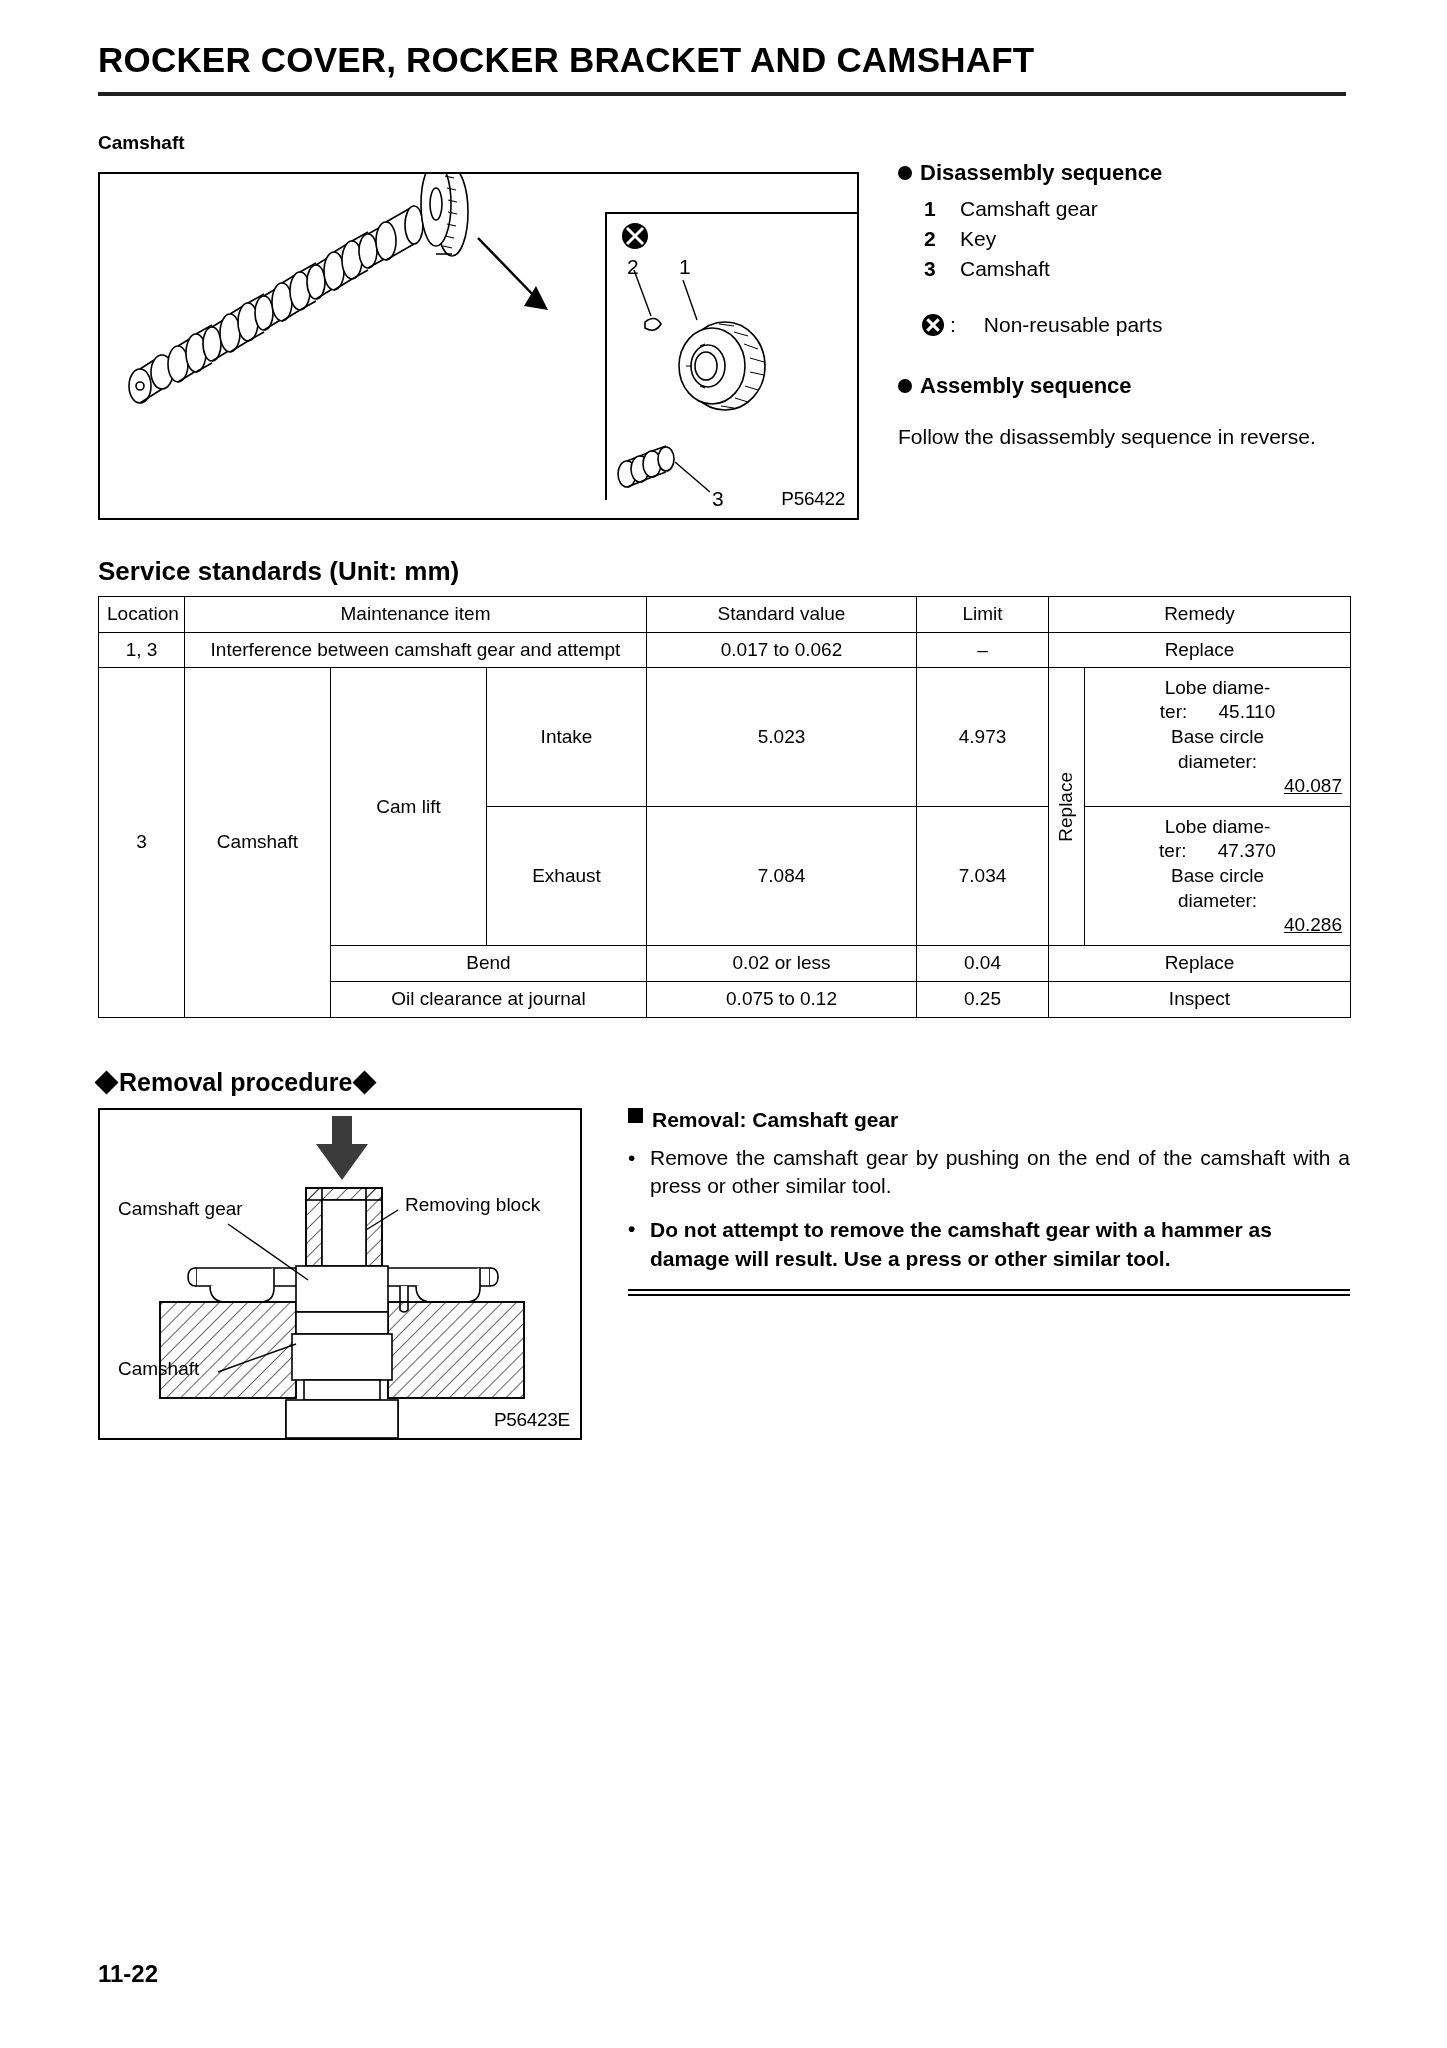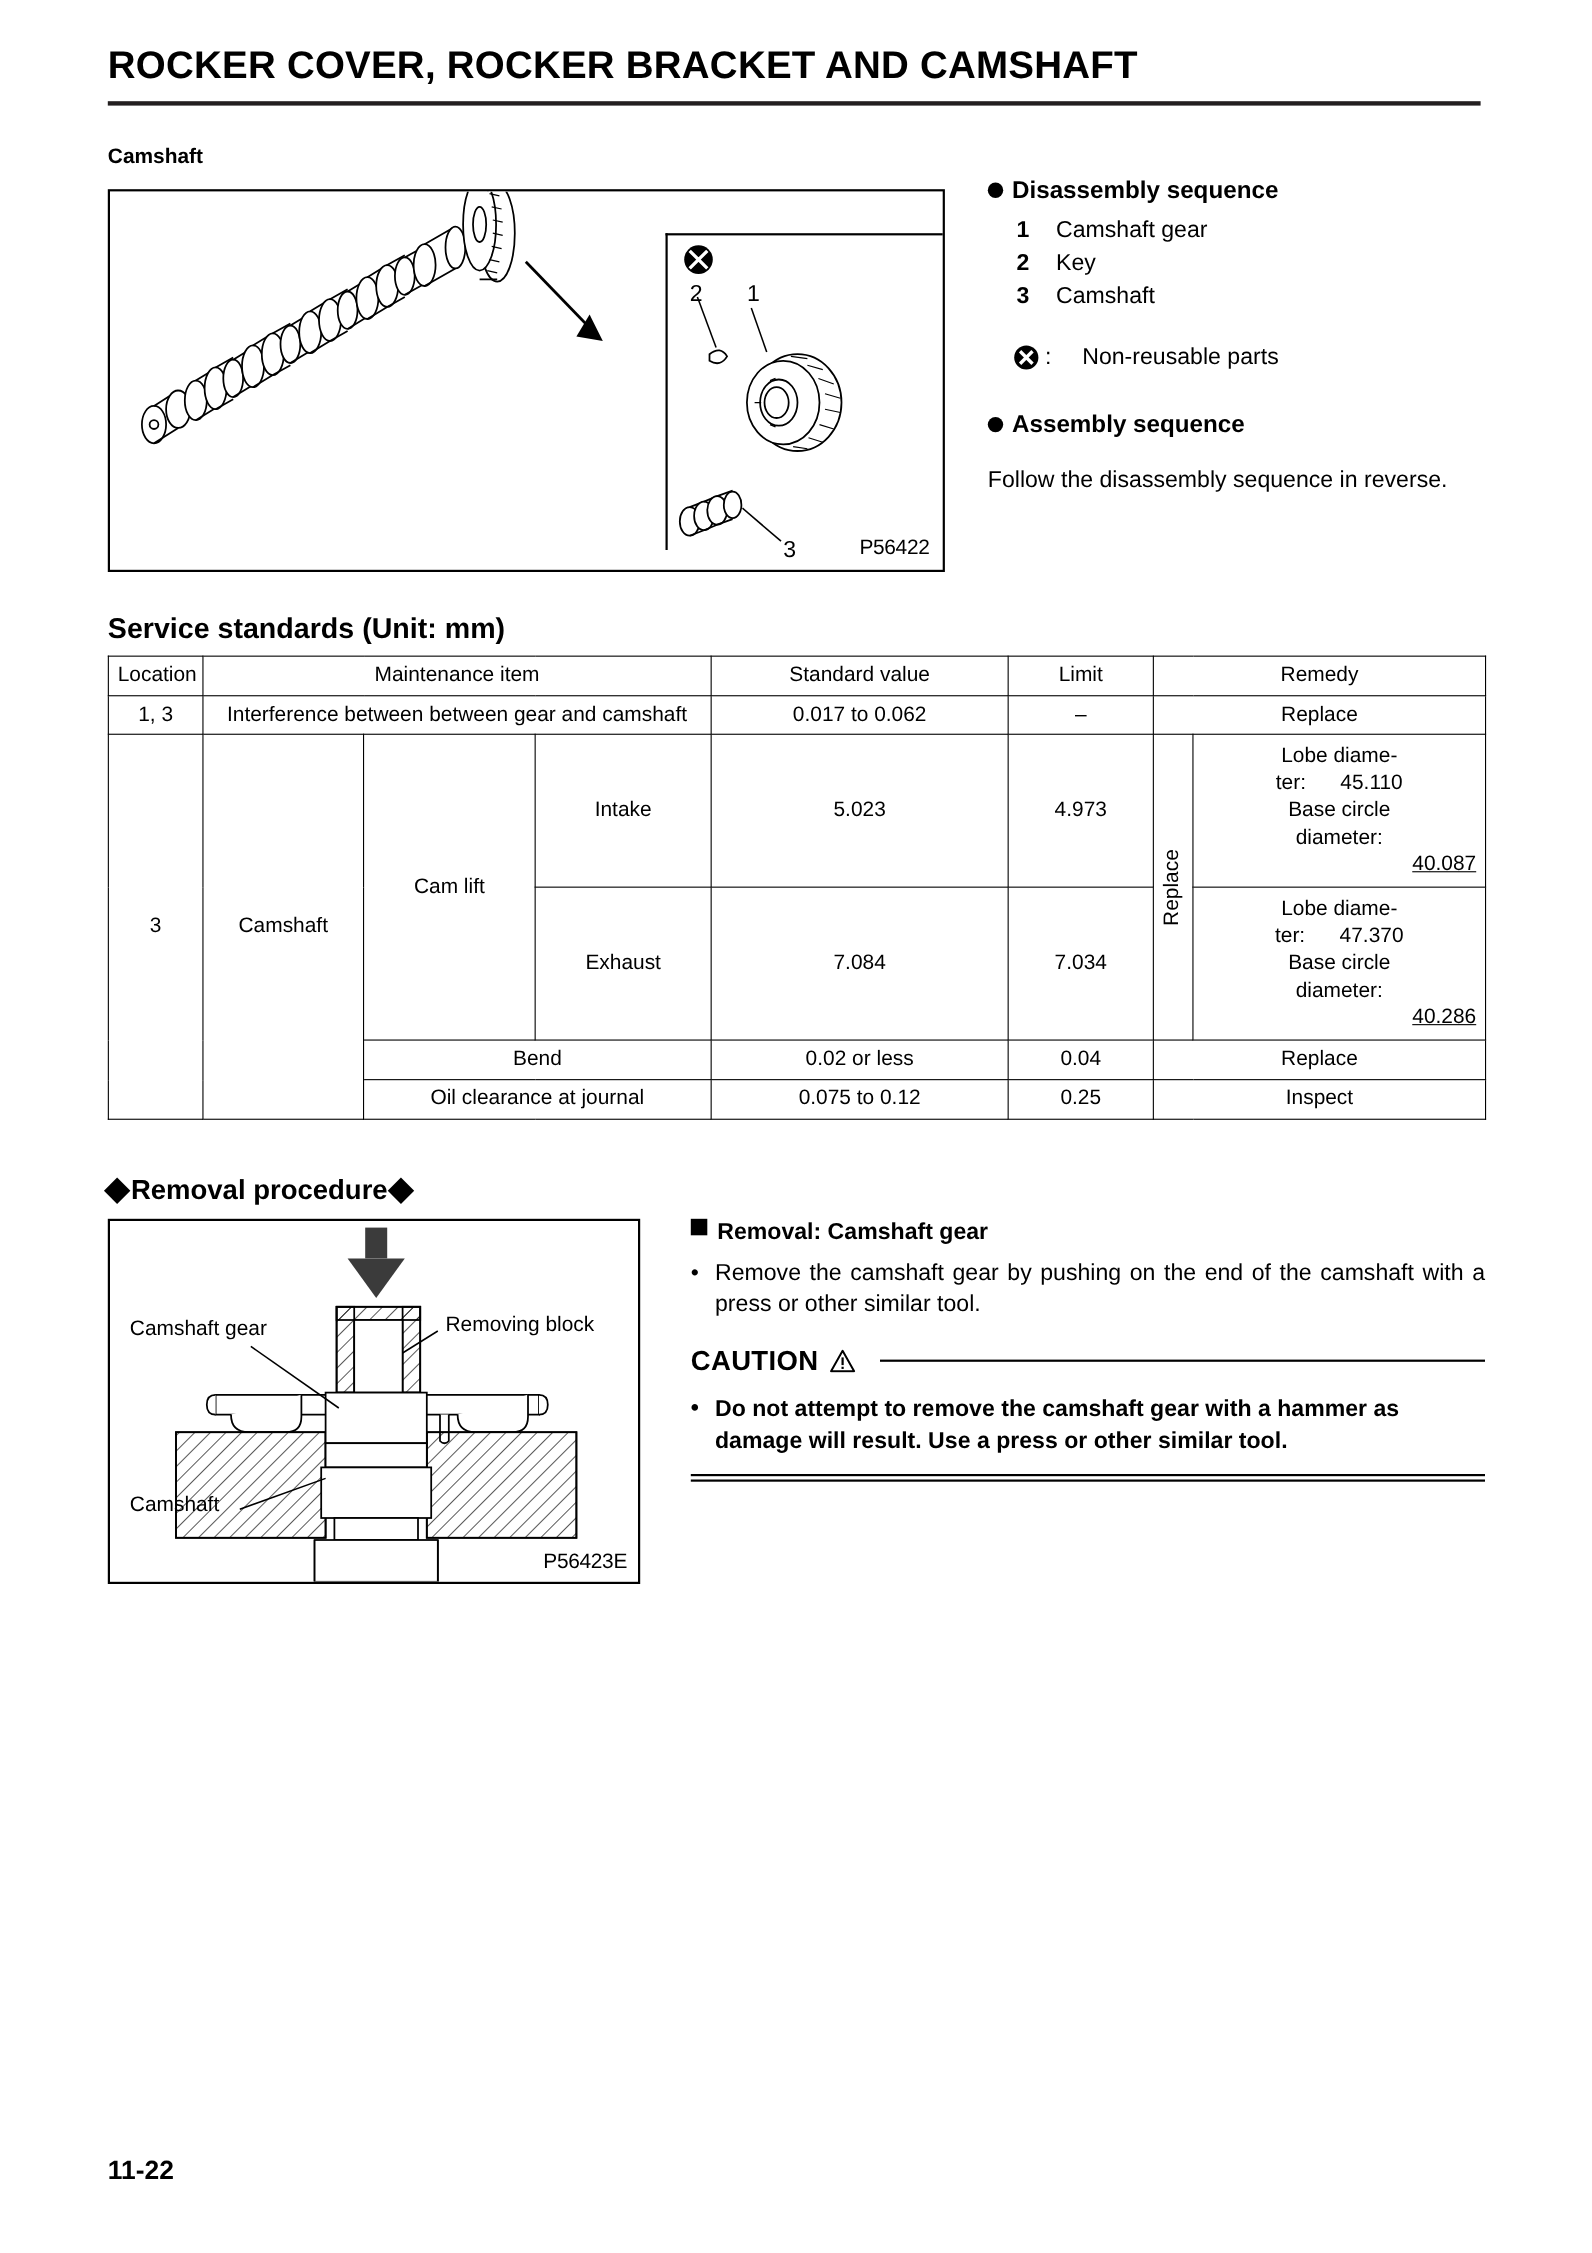--- a/index.html
+++ b/index.html
@@ -520,21 +520,21 @@
         <th>Location</th>
         <th colspan="3">Maintenance item</th>
         <th>Standard value</th>
         <th>Limit</th>
         <th colspan="2">Remedy</th>
       </tr>
     </thead>
     <tbody>
       <tr>
         <td>1, 3</td>
-        <td colspan="3" class="pad-left">Interference between between gear and camshaft</td>
+        <td colspan="3" class="pad-left">Interference between camshaft gear and attempt</td>
         <td>0.017 to 0.062</td>
         <td>–</td>
         <td colspan="2">Replace</td>
       </tr>
 
       <tr>
         <td rowspan="4">3</td>
         <td rowspan="4" class="pad-left">Camshaft</td>
         <td rowspan="2" class="pad-left">Cam lift</td>
         <td class="pad-left" style="height:128px">Intake</td>
@@ -654,29 +654,20 @@
     <div class="rem-head">
       <span class="sq"></span>
       <span>Removal: Camshaft gear</span>
     </div>
 
     <div class="rem-item">
       <span class="rem-bullet">•</span>
       <span class="rem-text">Remove the camshaft gear by pushing on the end of the camshaft with a press or other similar tool.</span>
     </div>
 
-    <div class="caution-row">
-      <span class="caution-word">CAUTION</span>
-      <svg class="warn-tri" viewBox="0 0 24 22">
-        <path d="M12 2 L22.5 20.5 L1.5 20.5 Z" fill="none" stroke="#000" stroke-width="1.8" stroke-linejoin="round"></path>
-        <rect x="11" y="8" width="2" height="7" fill="#000"></rect>
-        <rect x="11" y="16.5" width="2" height="2" fill="#000"></rect>
-      </svg>
-      <span class="caution-rule"></span>
-    </div>
 
     <div class="caution-body">
       <span class="rem-bullet">•</span>
       <span class="rem-text">Do not attempt to remove the camshaft gear with a hammer as damage will result. Use a press or other similar tool.</span>
     </div>
 
     <div class="caution-underline"></div>
   </div>
 
   <div class="page-num">11-22</div>

